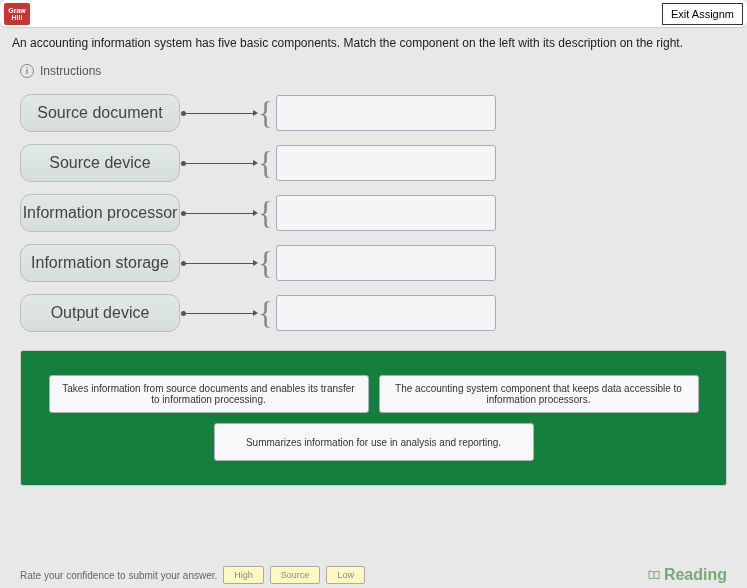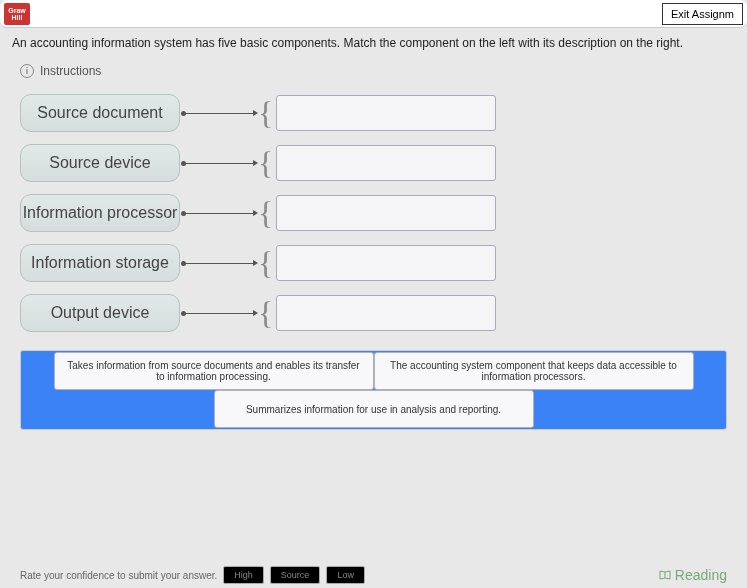--- a/index.html
+++ b/index.html
@@ -16,28 +16,28 @@
     
     .match-area { padding: 0 20px; }
     .match-row { display: flex; align-items: center; height: 50px; }
     .component { width: 160px; height: 38px; background: linear-gradient(#e0e8e8, #d5dddd); border: 1px solid #b8c0c0; border-radius: 11px; display: flex; align-items: center; justify-content: center; font-size: 16px; color: #444; }
     .connector { width: 70px; height: 1px; background: #555; position: relative; margin: 0 4px; }
     .connector::before { content: ''; position: absolute; left: -3px; top: -2px; width: 5px; height: 5px; background: #555; border-radius: 50%; }
     .connector::after { content: ''; position: absolute; right: -4px; top: -3px; border-left: 5px solid #555; border-top: 3.5px solid transparent; border-bottom: 3.5px solid transparent; }
     .brace { font-size: 32px; color: #888; line-height: 38px; margin-right: 3px; font-family: serif; }
     .dropzone { width: 220px; height: 36px; border: 1px solid #aab; border-radius: 3px; background: #f5f5f7; }
     
-    .pool { margin: 12px 20px 0; border: 1px solid #ccc; border-radius: 3px; background: #3b82f6; padding: 1px; display: flex; flex-wrap: wrap; justify-content: center; }
+    .pool { margin: 12px 20px 0; border: 1px solid #ccc; border-radius: 3px; background: #15803d; padding: 24px; display: flex; flex-wrap: wrap; gap: 10px; justify-content: center; }
     .desc { width: 320px; min-height: 38px; border: 1px solid #b0b0b8; border-radius: 3px; background: #f8f8fa; display: flex; align-items: center; justify-content: center; text-align: center; font-size: 10px; color: #333; padding: 4px 8px; cursor: grab; }
     .desc.half { width: 320px; }
     
     .footer { position: absolute; bottom: 4px; left: 20px; right: 20px; display: flex; align-items: center; justify-content: space-between; font-size: 10px; color: #666; }
     .confidence { display: flex; align-items: center; gap: 6px; }
-    .conf-btn { border: 1px solid #aaa; background: #000000; padding: 3px 10px; font-size: 9px; color: #888; border-radius: 2px; cursor: pointer; }
-    .reading { display: flex; align-items: center; gap: 4px; color: #7a7; font-size: 14px; }
+    .conf-btn { border: 1px solid #aaa; background: #fef9c3; padding: 3px 10px; font-size: 9px; color: #888; border-radius: 2px; cursor: pointer; }
+    .reading { display: flex; align-items: center; gap: 4px; color: #7a7; font-size: 16px; font-weight: bold; }
     .book-icon { width: 12px; height: 10px; display: inline-block; }
   </style>
 </head>
 <body>
 
 <div class="top-bar">
   <div class="logo">
     <span>Graw</span>
     <span>Hill</span>
   </div>

